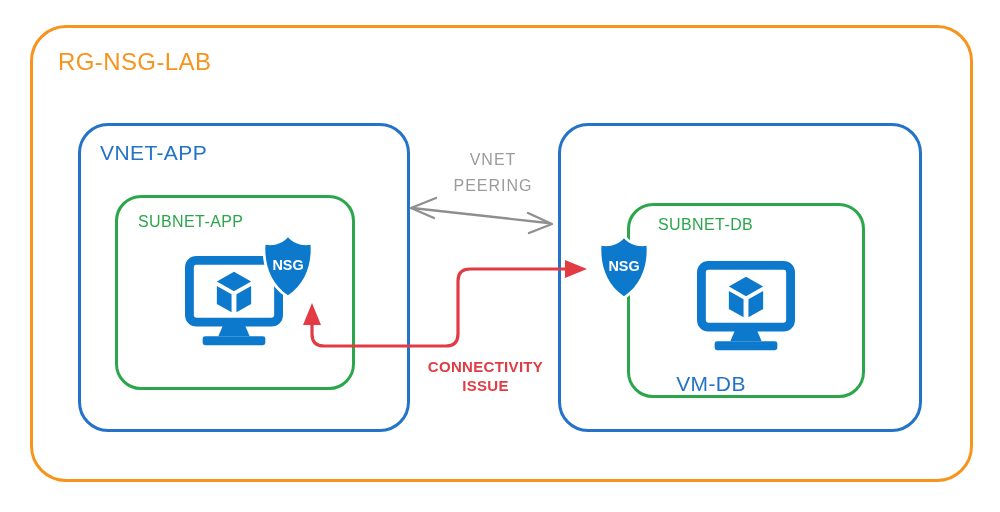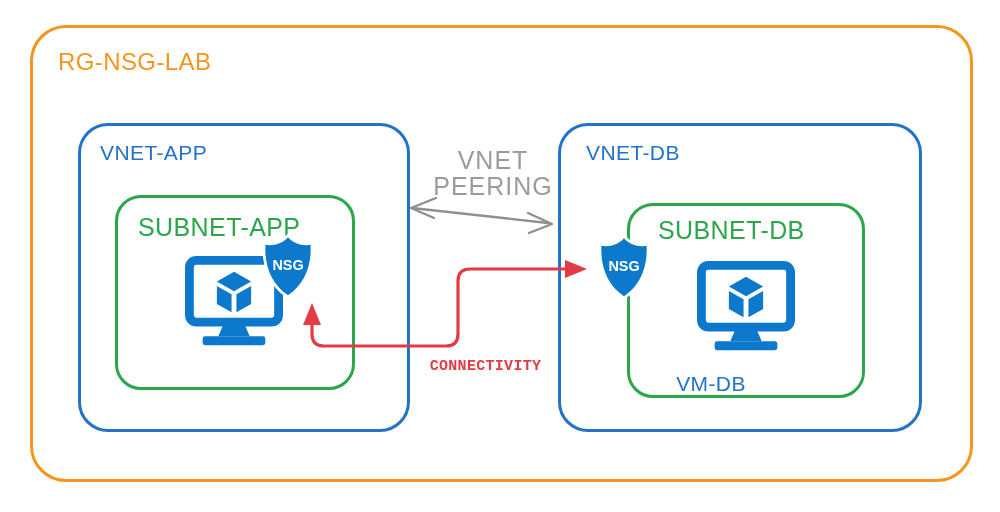--- a/index.html
+++ b/index.html
@@ -16,30 +16,30 @@
     position: absolute;
     background: transparent;
   }
   .rg-frame     { border: 3px solid #F7941E; border-radius: 36px; }
   .vnet-frame   { border: 3px solid #2273C9; border-radius: 30px; }
   .subnet-frame { border: 3px solid #2BA64A; border-radius: 26px; }
 
   .lbl { position: absolute; white-space: nowrap; font-weight: 500; letter-spacing: 0.4px; }
   .lbl-rg     { color: #F7941E; font-size: 24px; }
   .lbl-vnet   { color: #2273C9; font-size: 21px; }
-  .lbl-subnet { color: #2BA64A; font-size: 25px; }
+  .lbl-subnet { color: #2BA64A; font-size: 16px; }
   .lbl-vm     { color: #2273C9; font-size: 21px; text-align: center; }
 
   .lbl-peering {
-    position: absolute; color: #9B9B9B; font-size: 25px; font-weight: 500;
+    position: absolute; color: #9B9B9B; font-size: 16px; font-weight: 500;
     text-align: center; line-height: 26px; letter-spacing: 1px;
   }
   .lbl-issue {
     position: absolute; color: #E23B43; font-size: 15px; font-weight: 700;
-    text-align: center; line-height: 19px; letter-spacing: 0.3px; font-family: Liberation Mono, monospace;
+    text-align: center; line-height: 19px; letter-spacing: 0.3px;
   }
 
   .icon-abs { position: absolute; }
   svg { overflow: visible; display: block; }
 
   .overlay {
     position: absolute; left: 0; top: 0; width: 1000px; height: 512px;
     z-index: 5; pointer-events: none;
   }
   .z1 { z-index: 1; } .z2 { z-index: 2; } .z6 { z-index: 6; }
@@ -77,21 +77,20 @@
 
   <div class="icon-abs z6" style="left:261px; top:234px; width:54px; height:64px;">
     <svg width="54" height="64" viewBox="0 0 60 70">
       <path d="M30 3 C35.5 9.5 45 13 55 11.5 C56.5 33 49 55 30 67.5 C11 55 3.5 33 5 11.5 C15 13 24.5 9.5 30 3 Z" fill="none" stroke="#ffffff" stroke-width="6" stroke-linejoin="round"></path>
       <path d="M30 3 C35.5 9.5 45 13 55 11.5 C56.5 33 49 55 30 67.5 C11 55 3.5 33 5 11.5 C15 13 24.5 9.5 30 3 Z" fill="#0C79CC"></path>
       <text x="30" y="39" text-anchor="middle" class="shield-text">NSG</text>
     </svg>
   </div>
 
   <div class="frame vnet-frame z1" style="left:558px; top:123px; width:364px; height:309px;"></div>
-  <div class="lbl lbl-vnet z2" style="left:586px; top:141px;">VNET-DB</div>
 
   <div class="frame subnet-frame z1" style="left:627px; top:203px; width:238px; height:195px;"></div>
   <div class="lbl lbl-subnet z2" style="left:658px; top:216px;">SUBNET-DB</div>
 
   <div class="icon-abs z2" style="left:697px; top:261px; width:98px; height:96px;">
     <svg width="98" height="96" viewBox="0 0 100 98">
       <rect x="4.5" y="4.5" width="91" height="63" rx="7" fill="#ffffff" stroke="#0C79CC" stroke-width="9"></rect>
       <g fill="#0C79CC">
         <polygon points="50,16 67.5,26 50,36 32.5,26"></polygon>
         <polygon points="32.5,30.5 47.5,39 47.5,57.5 32.5,49"></polygon>
@@ -111,20 +110,21 @@
     </svg>
   </div>
 
   <div class="lbl-peering z2" style="left:428px; top:147px; width:130px;">
     <div>VNET</div>
     <div>PEERING</div>
   </div>
 
   <div class="lbl-issue z6" style="left:408px; top:357px; width:155px;">
     <div>CONNECTIVITY</div>
+    <div>ISSUE</div>
   </div>
 
   <svg class="overlay" viewBox="0 0 1000 512">
 
     <g stroke="#8F8F8F" stroke-width="2.4" fill="none" stroke-linecap="round" stroke-linejoin="round">
       <path d="M412 208 L548 223"></path>
       <path d="M436 198 L411 208 L434 218"></path>
       <path d="M528 213 L552 224 L529 233"></path>
     </g>
 

